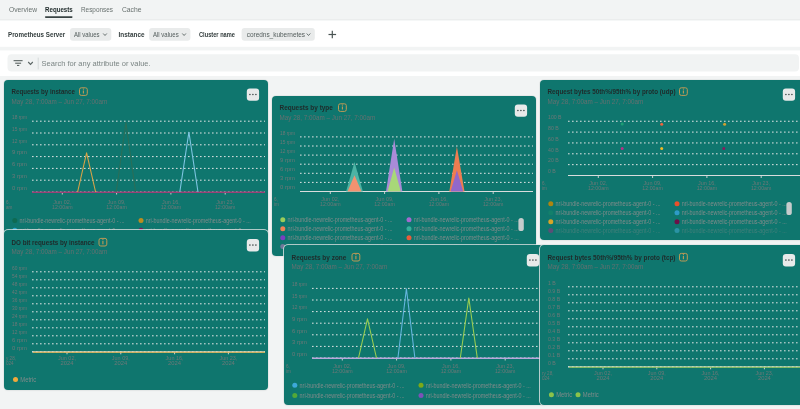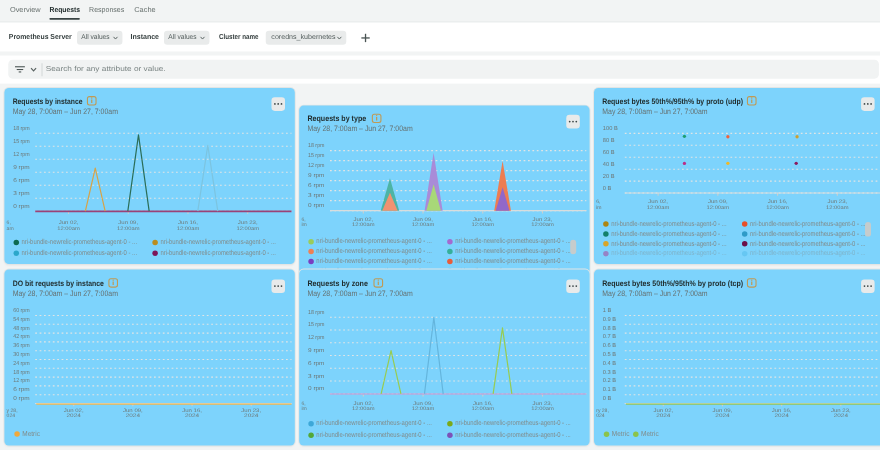--- a/index.html
+++ b/index.html
@@ -1,15 +1,15 @@
 <!DOCTYPE html>
 <html><head><meta charset="utf-8"><style>
 html,body{margin:0;padding:0;width:800px;height:409px;background:#f2f4f4;overflow:hidden;
 font-family:"Liberation Sans", sans-serif;-webkit-font-smoothing:antialiased}
-.card{position:absolute;width:264px;height:160px;background:#7dd3fc;
+.card{position:absolute;width:264px;height:160px;background:#0f766e;
 box-shadow:0 0 0 0.8px #e2e5e5,0 1px 2px rgba(0,0,0,.04);border-radius:4px;overflow:hidden}
 </style></head><body>
 <svg width="800" height="80" viewBox="0 0 800 80" style="position:absolute;left:0;top:0" font-family="&quot;Liberation Sans&quot;, sans-serif">
     <text x="9" y="9.7" font-size="6.6" fill="#68716f" textLength="28" lengthAdjust="spacingAndGlyphs" dominant-baseline="central">Overview</text>
     <text x="45" y="9.7" font-size="6.6" fill="#222d2d" font-weight="bold" textLength="27.8" lengthAdjust="spacingAndGlyphs" dominant-baseline="central">Requests</text>
     <rect x="44.9" y="16.3" width="27.7" height="1.6" rx="0.8" fill="#394343"></rect>
     <text x="81" y="9.7" font-size="6.6" fill="#68716f" textLength="32" lengthAdjust="spacingAndGlyphs" dominant-baseline="central">Responses</text>
     <text x="122" y="9.7" font-size="6.6" fill="#68716f" textLength="19.5" lengthAdjust="spacingAndGlyphs" dominant-baseline="central">Cache</text>
     <line x1="0" y1="20" x2="800" y2="20" stroke="#e4e7e7" stroke-width="1"></line>
     <rect x="0" y="20.5" width="800" height="26.3" fill="#ffffff"></rect>
@@ -250,21 +250,21 @@
         <circle cx="10.8" cy="150.6" r="2.5" fill="#b52384"></circle>
         <text x="15.600000000000001" y="150.6" font-size="6.5" fill="#808b8a" textLength="105" lengthAdjust="spacingAndGlyphs" dominant-baseline="central">nri-bundle-newrelic-prometheus-agent-0 - ...</text>
       </g>
       <g opacity="0.45">
         <circle cx="137.0" cy="150.6" r="2.5" fill="#4cb8e8"></circle>
         <text x="141.8" y="150.6" font-size="6.5" fill="#808b8a" textLength="105" lengthAdjust="spacingAndGlyphs" dominant-baseline="central">nri-bundle-newrelic-prometheus-agent-0 - ...</text>
       </g>
       <rect x="246.4" y="121.9" width="5.4" height="13.2" rx="2.7" fill="#c6cccc"></rect>
     </svg>
   </div>
-<div class="card" style="left:4px;top:245px">
+<div class="card" style="left:4px;top:230px">
     <svg width="264" height="161" viewBox="0 0 264 161" style="position:absolute;left:0;top:0" font-family="&quot;Liberation Sans&quot;, sans-serif">
       <text x="7.5" y="12.2" font-size="7.2" fill="#1f2a2a" font-weight="bold" textLength="83.0" lengthAdjust="spacingAndGlyphs" dominant-baseline="central">DO bit requests by instance</text>
       <rect x="95.0" y="8.4" width="7.8" height="7.6" rx="1.8" fill="none" stroke="#bf9a55" stroke-width="1"></rect>
       <line x1="98.9" y1="11.0" x2="98.9" y2="14.200000000000001" stroke="#bf9a55" stroke-width="1.1"></line>
       <circle cx="98.9" cy="9.700000000000001" r="0.6" fill="#bf9a55"></circle>
       <text x="7.5" y="21.8" font-size="7.2" fill="#657070" textLength="95.7" lengthAdjust="spacingAndGlyphs" dominant-baseline="central">May 28, 7:00am – Jun 27, 7:00am</text>
       <rect x="242.8" y="9.0" width="12.3" height="12.4" rx="3" fill="#e8eaea"></rect>
       <circle cx="245.9" cy="15.1" r="0.8" fill="#3c4747"></circle>
       <circle cx="248.9" cy="15.1" r="0.8" fill="#3c4747"></circle>
       <circle cx="251.9" cy="15.1" r="0.8" fill="#3c4747"></circle>
@@ -303,21 +303,21 @@
       <text x="224.4" y="128.2" font-size="4.6" fill="#6d7877" text-anchor="middle" textLength="18" lengthAdjust="spacingAndGlyphs" dominant-baseline="central">Jun 23,</text>
       <text x="224.4" y="133.0" font-size="4.6" fill="#6d7877" text-anchor="middle" textLength="13" lengthAdjust="spacingAndGlyphs" dominant-baseline="central">2024</text>
       <text x="2" y="128.2" font-size="4.6" fill="#6d7877" dominant-baseline="central">y 28,</text>
       <text x="2" y="133.0" font-size="4.6" fill="#6d7877" dominant-baseline="central">024</text>
       <line x1="28.0" y1="121.8" x2="261.0" y2="121.8" stroke="#d9dddd" stroke-width="1"></line>
       <line x1="29.0" y1="122.3" x2="261.0" y2="122.3" stroke="#f0b74f" stroke-width="1.1"></line>
       <circle cx="11.5" cy="149.5" r="2.5" fill="#f0a93b"></circle>
       <text x="16.3" y="149.5" font-size="6.5" fill="#808b8a" textLength="16" lengthAdjust="spacingAndGlyphs" dominant-baseline="central">Metric</text>
     </svg>
   </div>
-<div class="card" style="left:272px;top:245px">
+<div class="card" style="left:284px;top:245px">
     <svg width="264" height="161" viewBox="0 0 264 161" style="position:absolute;left:0;top:0" font-family="&quot;Liberation Sans&quot;, sans-serif">
       <text x="7.5" y="12.2" font-size="7.2" fill="#1f2a2a" font-weight="bold" textLength="54.9" lengthAdjust="spacingAndGlyphs" dominant-baseline="central">Requests by zone</text>
       <rect x="68.0" y="8.4" width="7.8" height="7.6" rx="1.8" fill="none" stroke="#bf9a55" stroke-width="1"></rect>
       <line x1="71.9" y1="11.0" x2="71.9" y2="14.200000000000001" stroke="#bf9a55" stroke-width="1.1"></line>
       <circle cx="71.9" cy="9.700000000000001" r="0.6" fill="#bf9a55"></circle>
       <text x="7.5" y="21.8" font-size="7.2" fill="#657070" textLength="95.7" lengthAdjust="spacingAndGlyphs" dominant-baseline="central">May 28, 7:00am – Jun 27, 7:00am</text>
       <rect x="242.8" y="9.0" width="12.3" height="12.4" rx="3" fill="#e8eaea"></rect>
       <circle cx="245.9" cy="15.1" r="0.8" fill="#3c4747"></circle>
       <circle cx="248.9" cy="15.1" r="0.8" fill="#3c4747"></circle>
       <circle cx="251.9" cy="15.1" r="0.8" fill="#3c4747"></circle>

